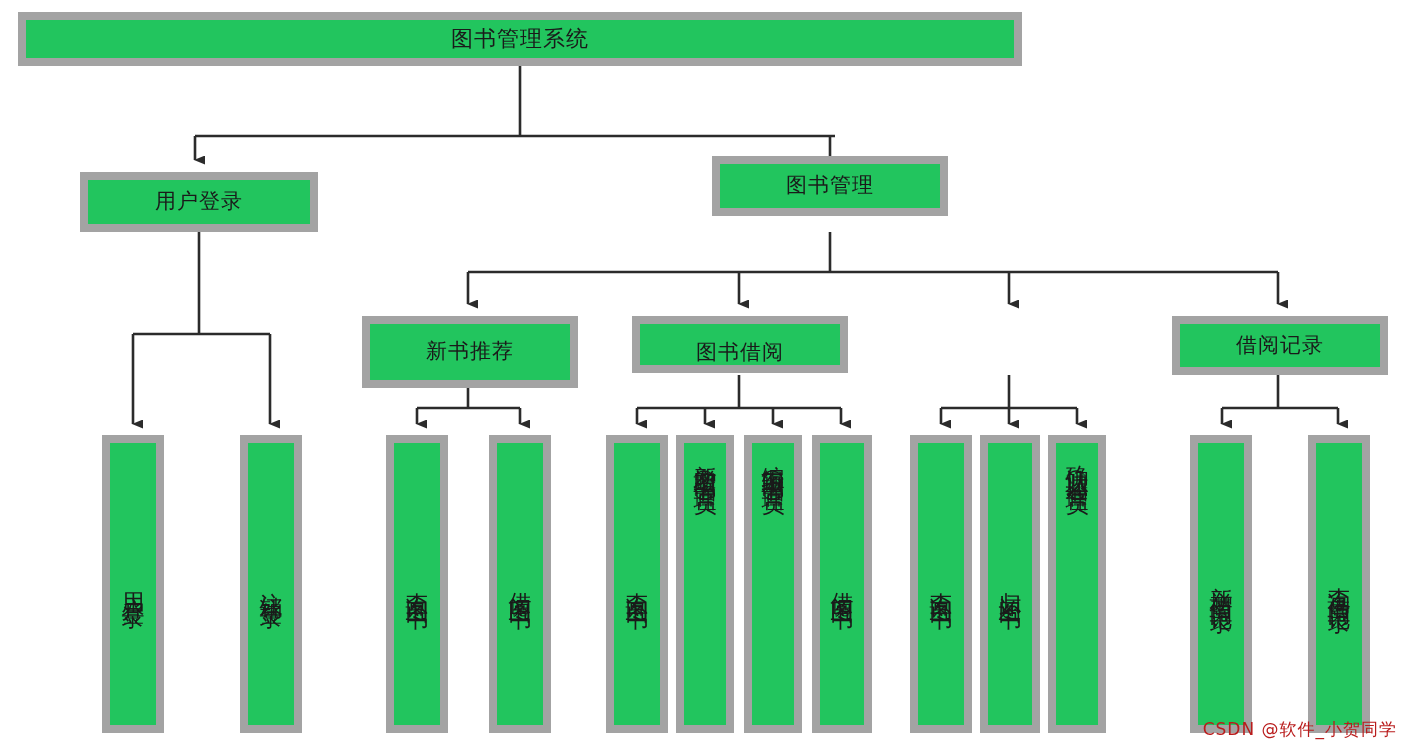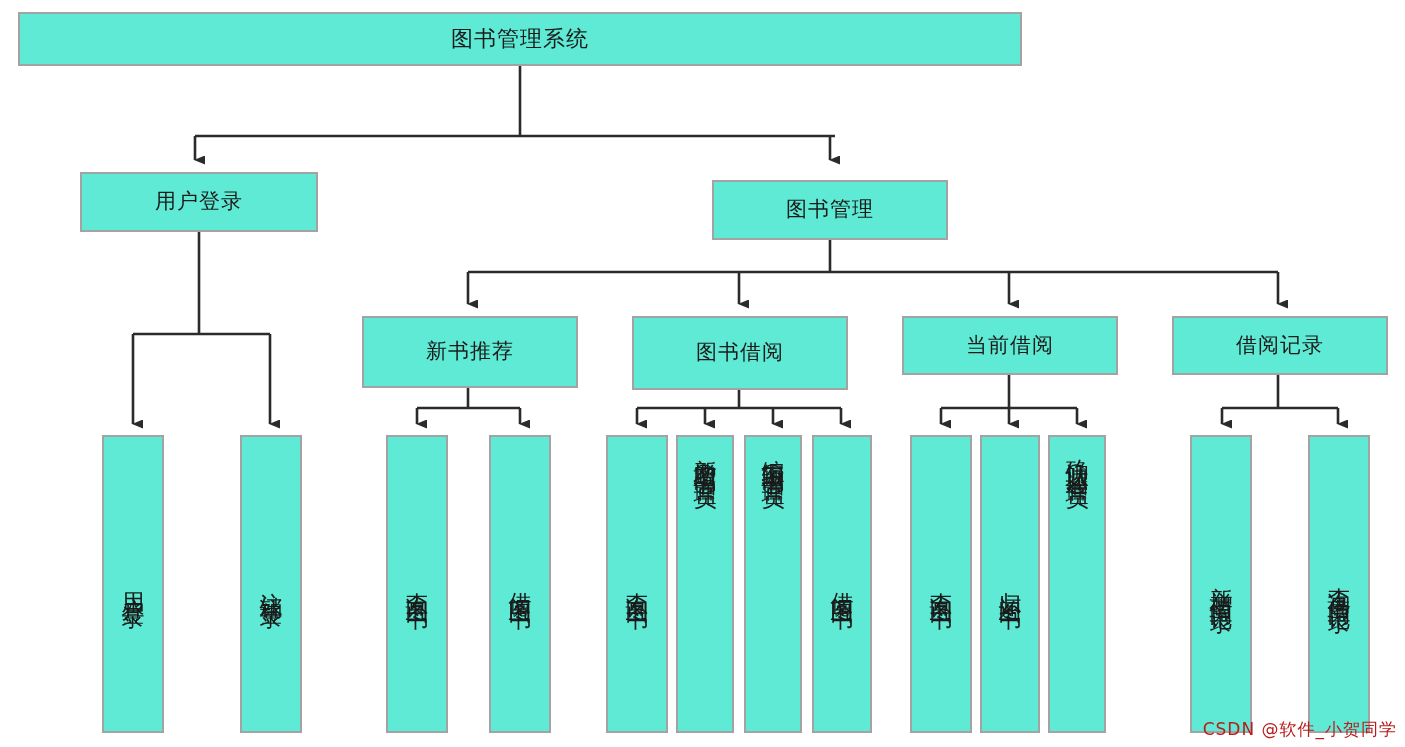--- a/index.html
+++ b/index.html
@@ -11,22 +11,22 @@
     overflow:hidden;
     position:relative;
   }
   #diagram-root{position:absolute;left:0;top:0;width:1405px;height:747px;}
   .edge-layer{position:absolute;left:0;top:0;width:1405px;height:747px;pointer-events:none;}
 
   
   .node{
     position:absolute;
     box-sizing:border-box;
-    background:#5eead4;
-    border:2px solid #a3a3a3;
+    background:#22c55e;
+    border:8px solid #a3a3a3;
     display:flex;
     align-items:center;
     justify-content:center;
     color:#1a1a1a;
     z-index:2;
   }
   .node-label{
     display:block;
     line-height:1.12;
     letter-spacing:1px;
@@ -128,35 +128,32 @@
   </svg>
 
   <div class="node root horizontal" style="left:18px;top:12px;width:1004px;height:54px;">
     <span class="node-label">图书管理系统</span>
   </div>
 
   <div class="node horizontal" style="left:80px;top:172px;width:238px;height:60px;">
     <span class="node-label">用户登录</span>
   </div>
 
-  <div class="node horizontal" style="left:712px;top:180px;width:236px;height:60px;">
+  <div class="node horizontal" style="left:712px;top:156px;width:236px;height:60px;">
     <span class="node-label">图书管理</span>
   </div>
 
   <div class="node horizontal" style="left:362px;top:316px;width:216px;height:72px;">
     <span class="node-label">新书推荐</span>
   </div>
 
-  <div class="node horizontal" style="left:632px;top:316px;width:216px;height:74px;">
+  <div class="node horizontal" style="left:632px;top:316px;width:216px;height:57px;align-items:flex-end;">
     <span class="node-label">图书借阅</span>
   </div>
 
-  <div class="node horizontal" style="left:902px;top:316px;width:216px;height:59px;">
-    <span class="node-label">当前借阅</span>
-  </div>
 
   <div class="node horizontal" style="left:1172px;top:316px;width:216px;height:59px;">
     <span class="node-label">借阅记录</span>
   </div>
 
   <div class="node leaf" style="left:102px;top:435px;width:62px;height:298px;">
     <span class="node-label">用户登录</span>
   </div>
 
   <div class="node leaf" style="left:240px;top:435px;width:62px;height:298px;">

